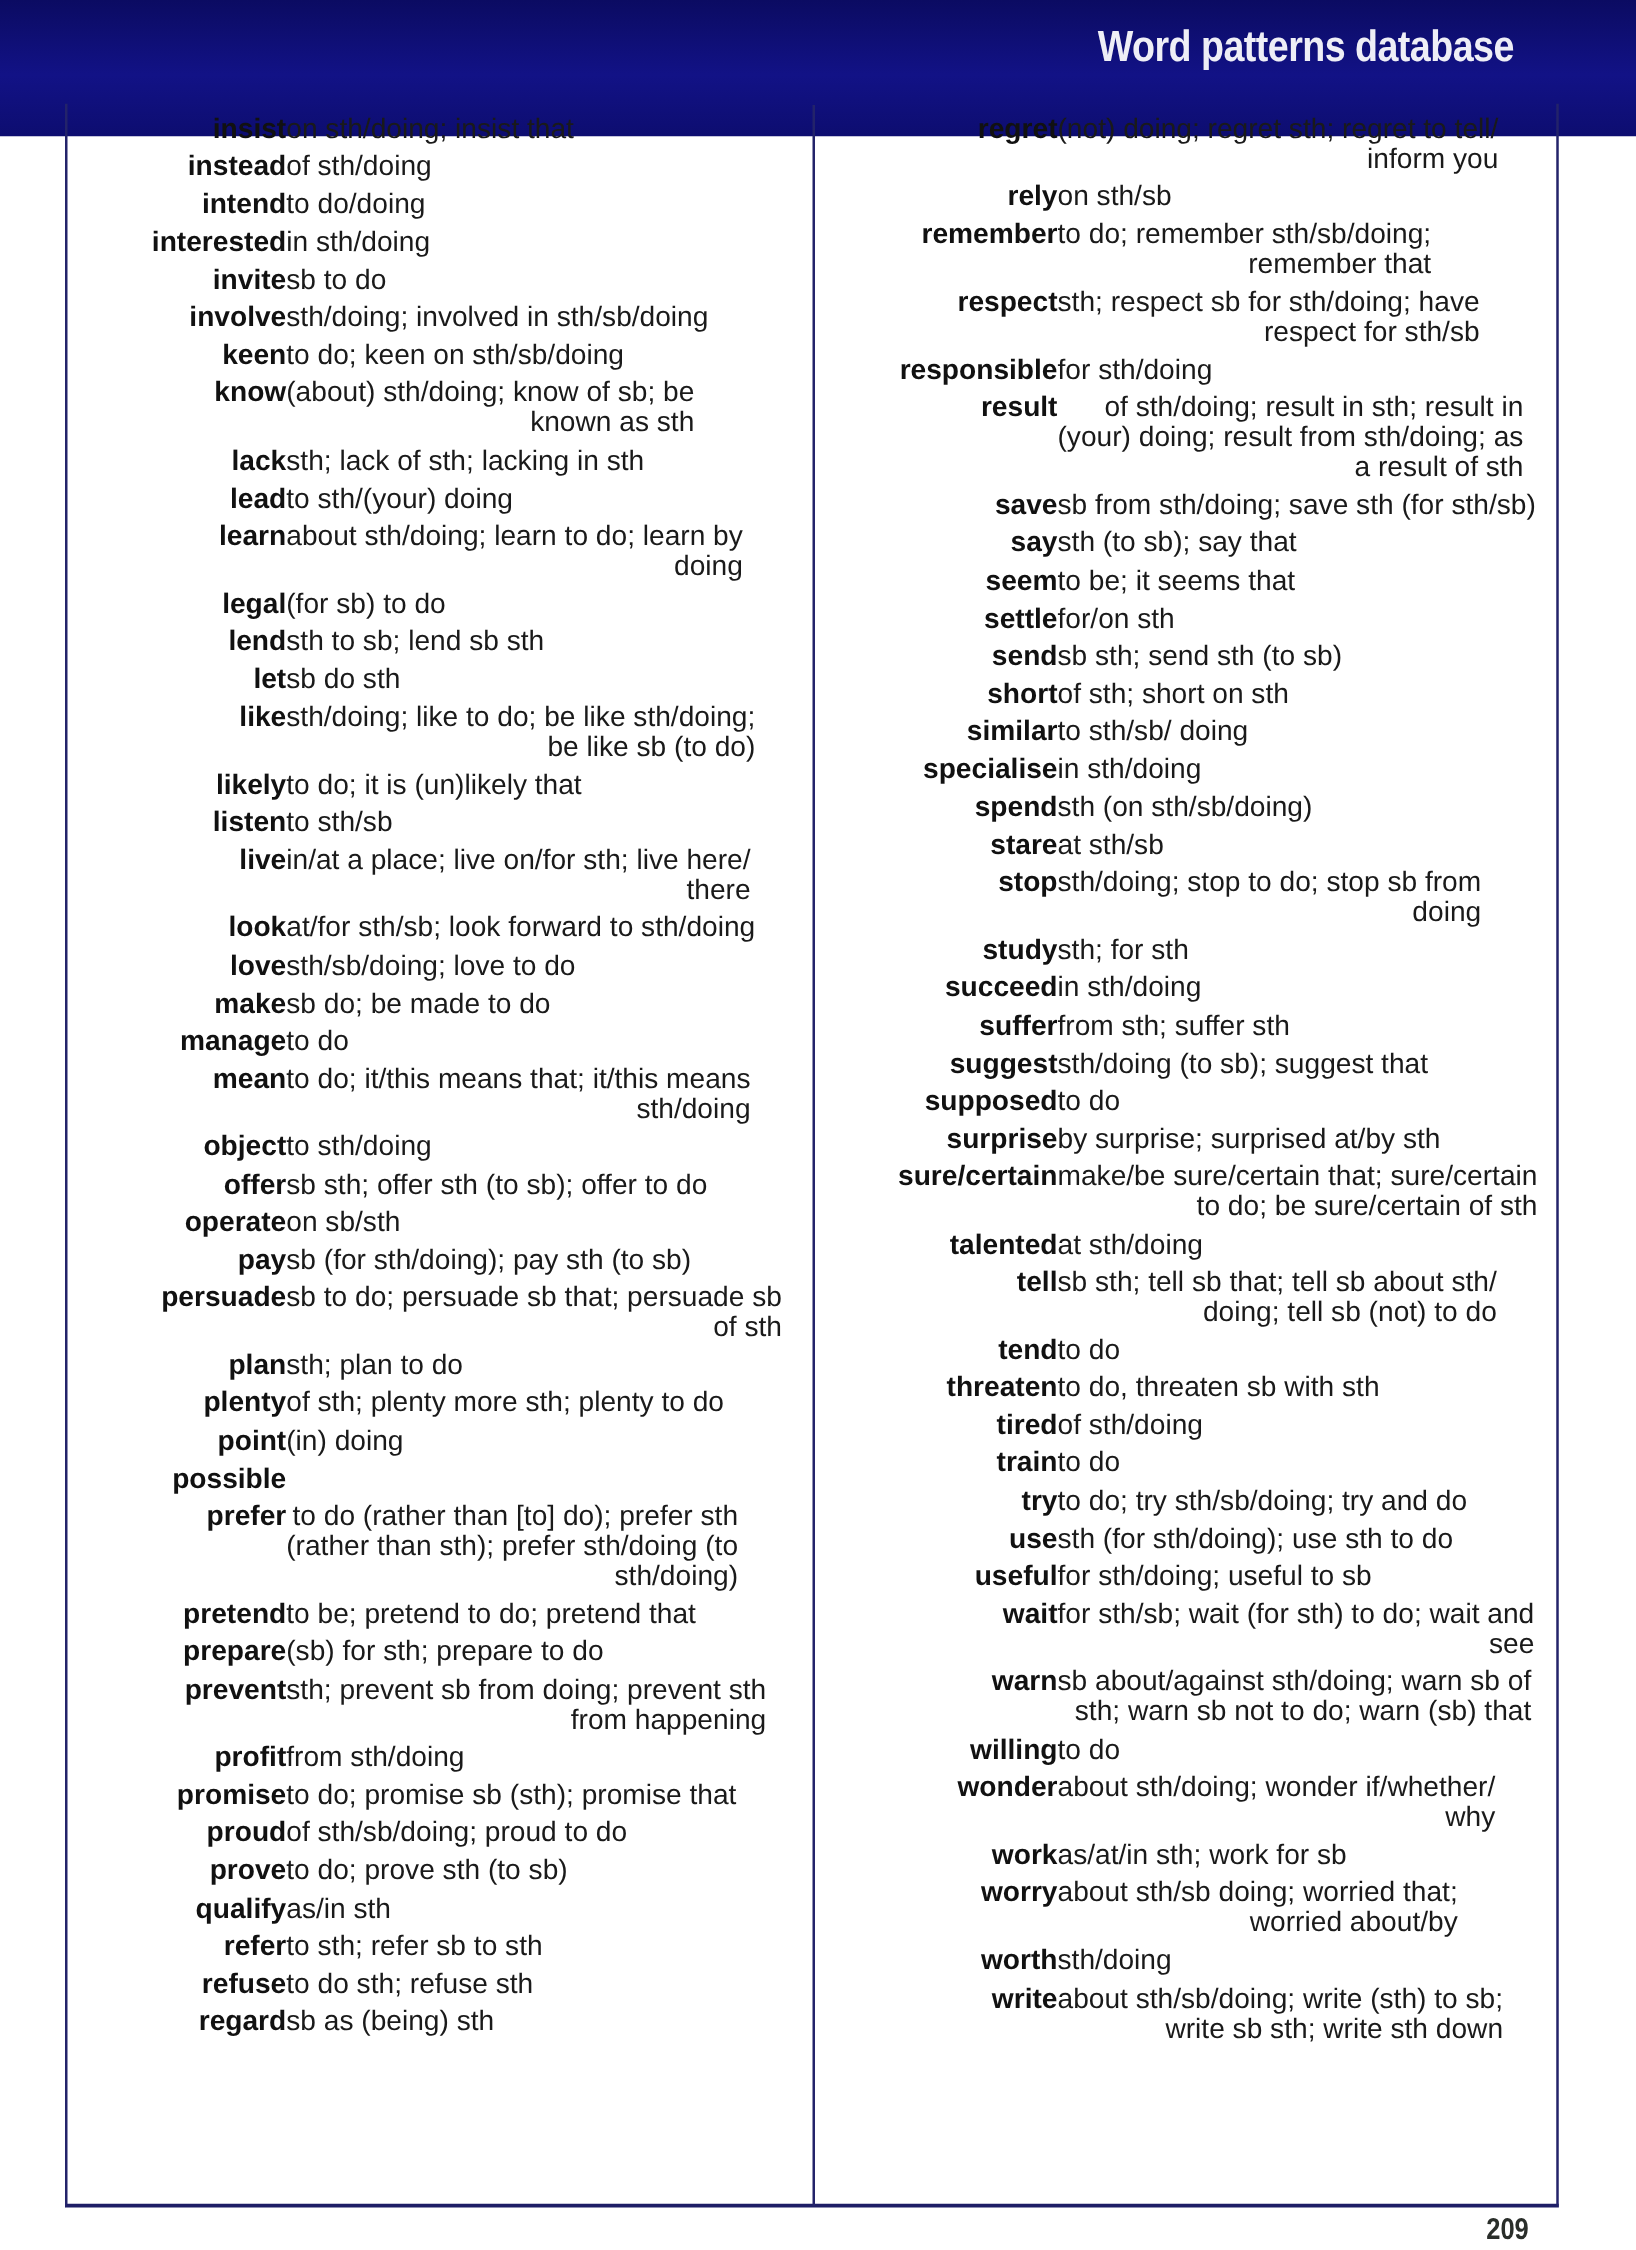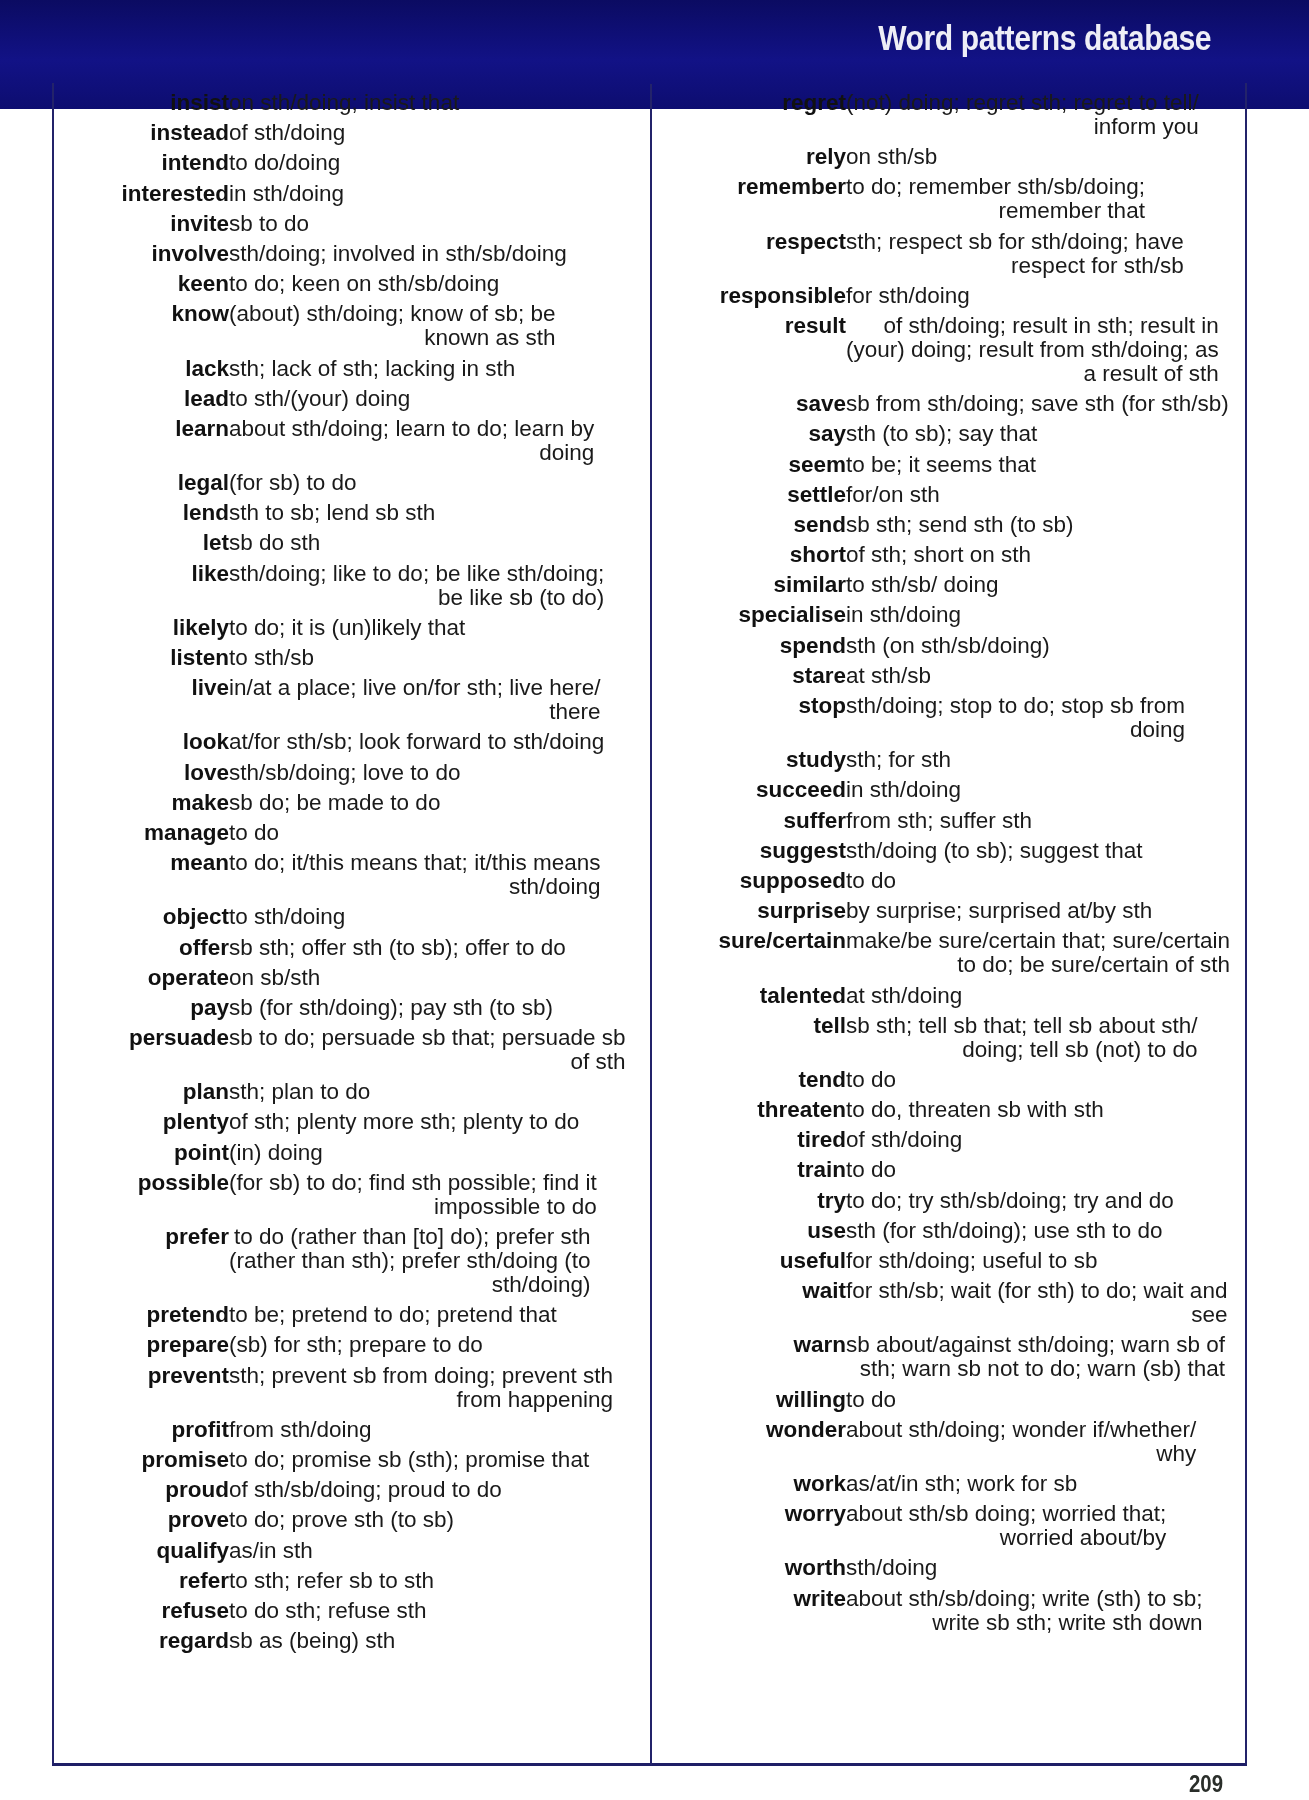--- a/index.html
+++ b/index.html
@@ -189,22 +189,20 @@
   <div class="entry">
       <span class="word">plenty</span>
       <span class="pattern">of sth; plenty more sth; plenty to do</span>
     </div>
   <div class="entry">
       <span class="word">point</span>
       <span class="pattern">(in) doing</span>
     </div>
   <div class="entry">
       <span class="word">possible</span>
-      <span class="pattern">(for sb) to do; find sth possible; find it
-impossible to do</span>
     </div>
   <div class="entry">
       <span class="word">prefer</span>
       <span class="pattern">to do (rather than [to] do); prefer sth
 (rather than sth); prefer sth/doing (to
 sth/doing)</span>
     </div>
   <div class="entry">
       <span class="word">pretend</span>
       <span class="pattern">to be; pretend to do; pretend that</span>

